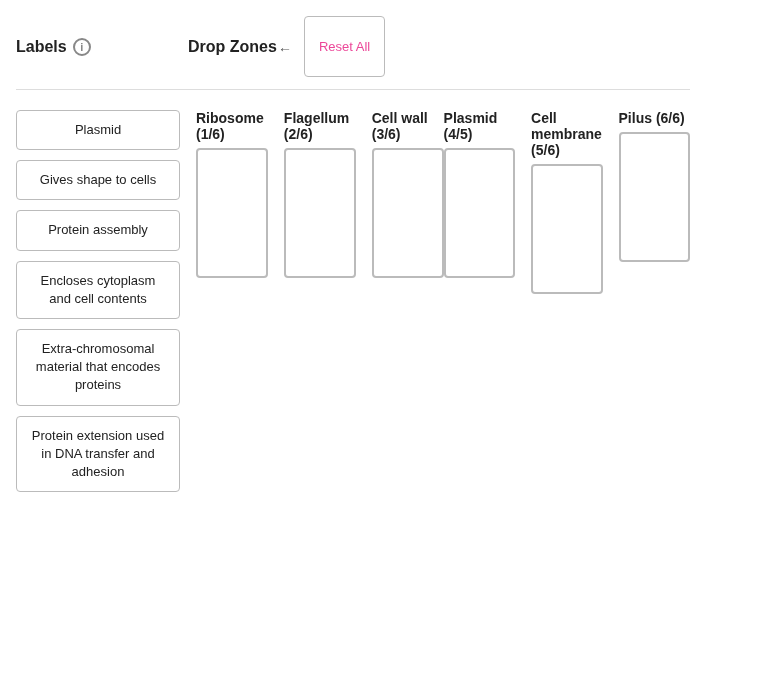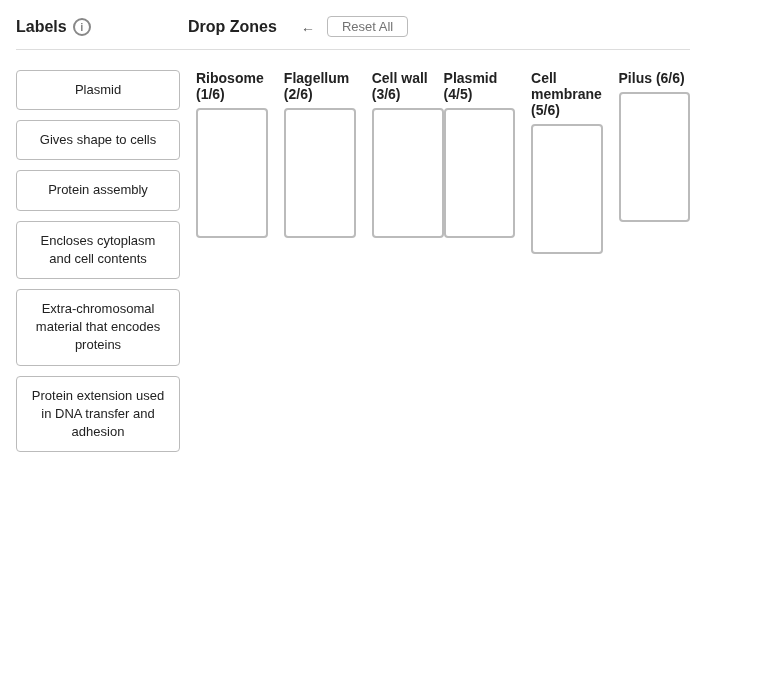--- a/index.html
+++ b/index.html
@@ -53,38 +53,38 @@
       justify-content: center;
       font-size: 11px;
       color: #888;
       font-weight: bold;
       cursor: pointer;
     }
 
     .header-drop-zones {
       display: flex;
       align-items: center;
-      gap: 24px;
+      gap: 1px;
       font-size: 16px;
       font-weight: 600;
       color: #222;
     }
 
     .arrow-icon {
       font-size: 14px;
       color: #555;
     }
 
     .reset-all-btn {
-      padding: 2px 14px;
+      padding: 22px 14px;
       border: 1px solid #bbb;
       border-radius: 4px;
       background: #fff;
       font-size: 13px;
-      color: #737373;
+      color: #ec4899;
       cursor: pointer;
     }
 
     
     .main-content {
       display: flex;
       gap: 0;
     }
 
     

